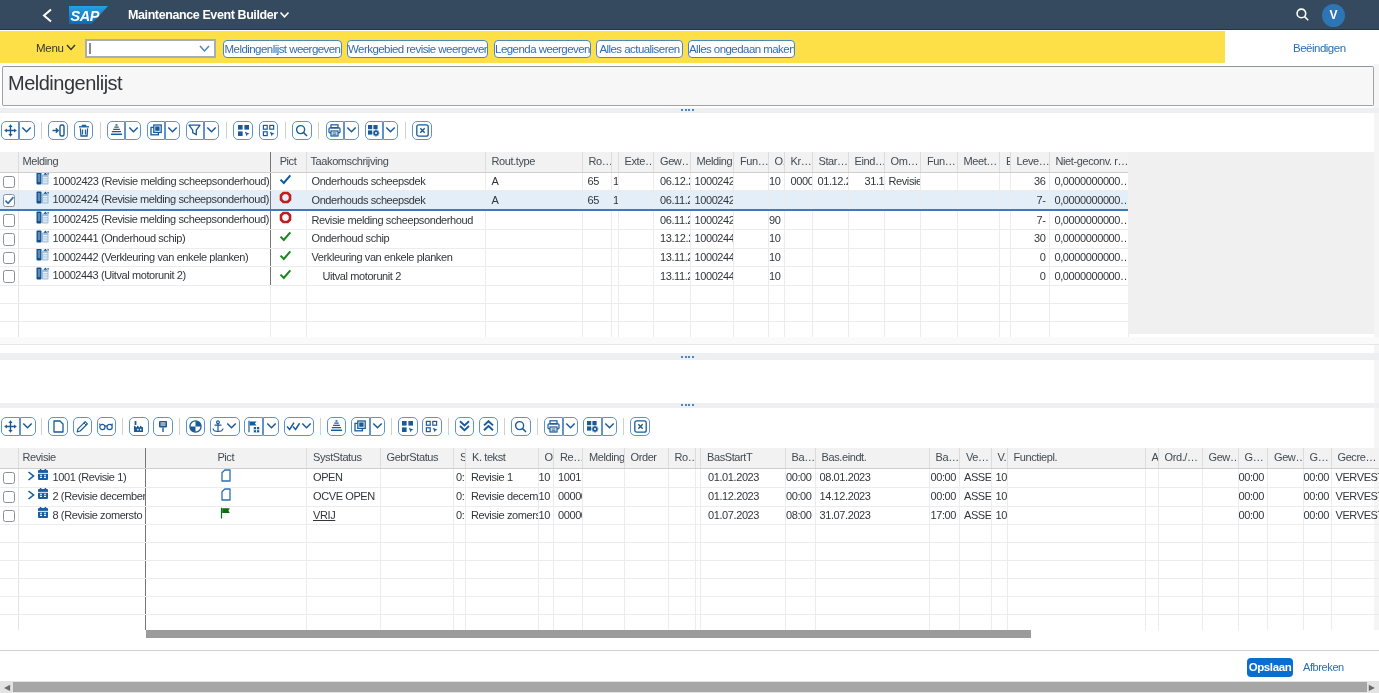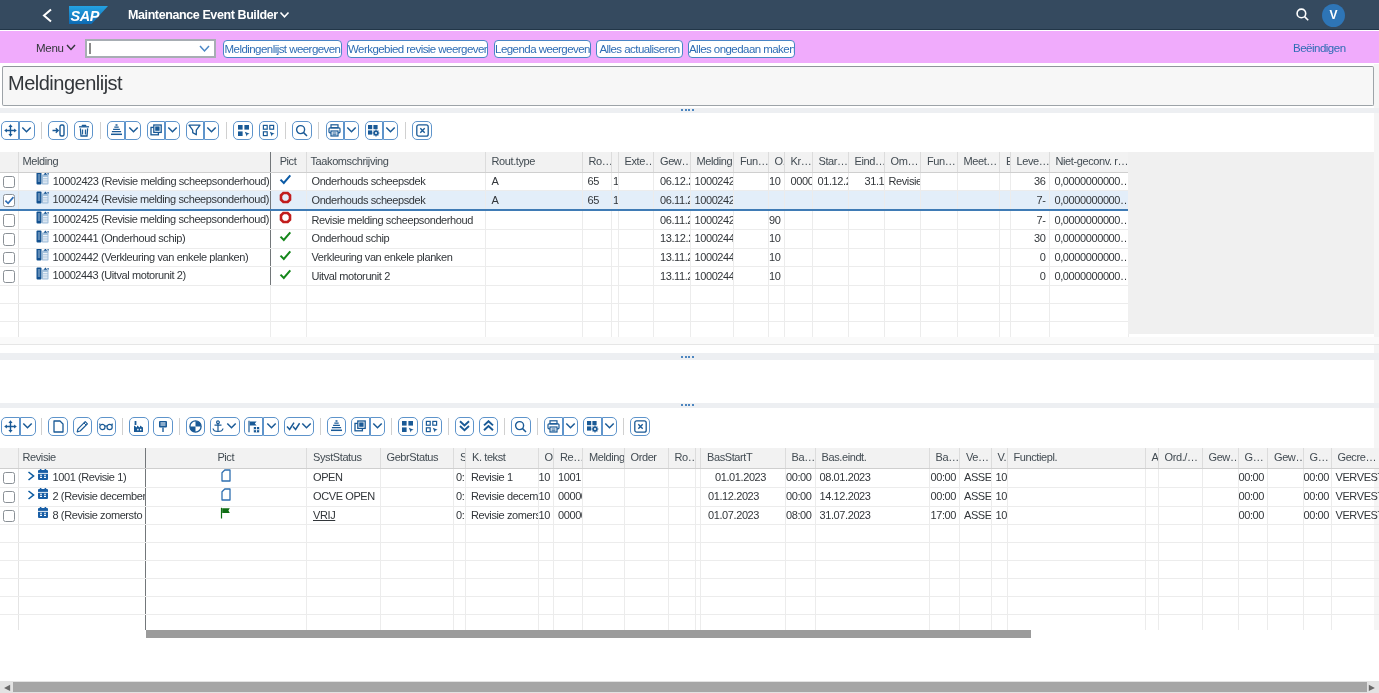--- a/index.html
+++ b/index.html
@@ -11,21 +11,21 @@
 
 #topbar { position:absolute; left:0; top:0; width:1379px; height:30px; background:#354a5f; border-bottom:1px solid #223648; }
 #back { position:absolute; left:41px; top:8px; width:12px; height:15px; }
 #logo { position:absolute; left:69px; top:5.5px; }
 #apptitle { position:absolute; left:128px; top:8px; color:#fff; font-size:12.5px; font-weight:bold; letter-spacing:-0.4px; }
 #titchev { position:absolute; left:279px; top:11px; }
 #searchi { position:absolute; left:1295px; top:7px; }
 #avatar { position:absolute; left:1322px; top:4px; width:23px; height:23px; border-radius:50%; background:#2e75b6; color:#fff; font-size:12px; font-weight:bold; text-align:center; line-height:23px; }
 
 
-#menubar { position:absolute; left:0; top:31px; width:1379px; height:32px; background:#f0abfc; }
+#menubar { position:absolute; left:0; top:31px; width:1225px; height:32px; background:#fde047; }
 #menulbl { position:absolute; left:36px; top:11px; font-size:11.5px; letter-spacing:-0.3px; color:#32363a; }
 #combo { position:absolute; left:85px; top:8px; width:131px; height:19px; background:#fff; border:2px solid #a7adb3; }
 #combo .caret { position:absolute; left:2px; top:2px; width:2px; height:11px; background:#8a8a8a; }
 #combo svg { position:absolute; right:4px; top:4px; }
 .mbtn { position:absolute; top:9px; height:18px; border:1px solid #4a86c6; border-radius:4px; background:#fff; color:#2e6db4; font-size:11.5px; letter-spacing:-0.55px; line-height:16.5px; text-align:center; white-space:nowrap; overflow:hidden; }
 #beeind { position:absolute; left:1293px; top:11px; font-size:11.5px; letter-spacing:-0.5px; color:#2e6db4; }
 
 
 .ptitle { position:absolute; left:2px; width:1372px; height:40.5px; background:#f7f7f7; border:1px solid #9da3a8; border-top-color:#8f959b; border-radius:2px; font-size:20px; letter-spacing:-0.5px; color:#32363a; line-height:20px; padding:6.5px 0 0 5px; }
 .band { position:absolute; left:0; width:1379px; background:#edeff2; }
@@ -485,21 +485,21 @@
                   <rect x="0.5" y="0.5" width="5" height="12" rx="1" fill="#11508f"></rect>
                   <path d="M1.8 3 H4.2 M1.8 5 H4.2 M1.8 7 H4.2 M1.8 9 H4.2" stroke="#cfe0ef" stroke-width="0.8"></path>
                   <rect x="5.8" y="2.6" width="6.7" height="10" rx="0.8" fill="#9dbcd9"></rect>
                   <path d="M7 5.4 H11.5 M7 7.2 H11.5 M7 9 H11.5 M7 10.8 H11.5" stroke="#fff" stroke-width="0.9"></path>
                   <path d="M7.6 2.8 L9.4 0.4 L11.2 2.8 Z" fill="#11508f"></path>
                   <path d="M11 1.6 L12.9 1 L12.4 2.9 Z" fill="#11508f"></path>
                 </svg></span>10002443 (Uitval motorunit 2)</td>
             <td class="c"><svg width="13" height="11" viewBox="0 0 13 11">
                 <path d="M1.5 5.6 L4.8 9 L11.3 1.4" fill="none" stroke="#15871b" stroke-width="2"></path>
               </svg></td>
-            <td style="padding-left:5px;">Uitval motorunit 2</td>
+            <td style="padding-left:16px;">Uitval motorunit 2</td>
             <td style="padding-left:6px;"></td>
             <td style="padding-left:5px;"></td>
             <td></td>
             <td></td>
             <td style="padding-left:6px;">13.11.2</td>
             <td style="padding-left:4px;">1000244</td>
             <td></td>
             <td class="r">10</td>
             <td style="padding-left:6px;"></td>
             <td style="padding-left:5px;"></td>
@@ -868,21 +868,21 @@
             <td style="padding-left:6px;">OPEN</td>
             <td></td>
             <td>0:</td>
             <td style="padding-left:5px;">Revisie 1</td>
             <td class="r">10</td>
             <td style="padding-left:4px;">1001</td>
             <td></td>
             <td></td>
             <td></td>
             <td></td>
-            <td style="padding-left:14px;">01.01.2023</td>
+            <td style="padding-left:7px;">01.01.2023</td>
             <td class="r">00:00</td>
             <td style="padding-left:4px;">08.01.2023</td>
             <td class="r">00:00</td>
             <td style="padding-left:4px;">ASSE</td>
             <td style="padding-left:4px;">10</td>
             <td></td>
             <td></td>
             <td></td>
             <td></td>
             <td class="r">00:00</td>
@@ -1139,18 +1139,22 @@
             <td></td>
             <td></td>
             <td></td>
             <td></td>
           </tr>
         </tbody>
       </table>
     </div>
 
   <div id="hscroll2"></div>
+  <div id="footer">
+    <span id="opslaan">Opslaan</span>
+    <span id="afbreken">Afbreken</span>
+  </div>
   <div id="pagescroll">
     <span class="ar" style="left:4px;">◀</span>
     <div class="thumb"></div>
     <span class="ar" style="right:4px;">▶</span>
   </div>
 </div>
 
 </body></html>

